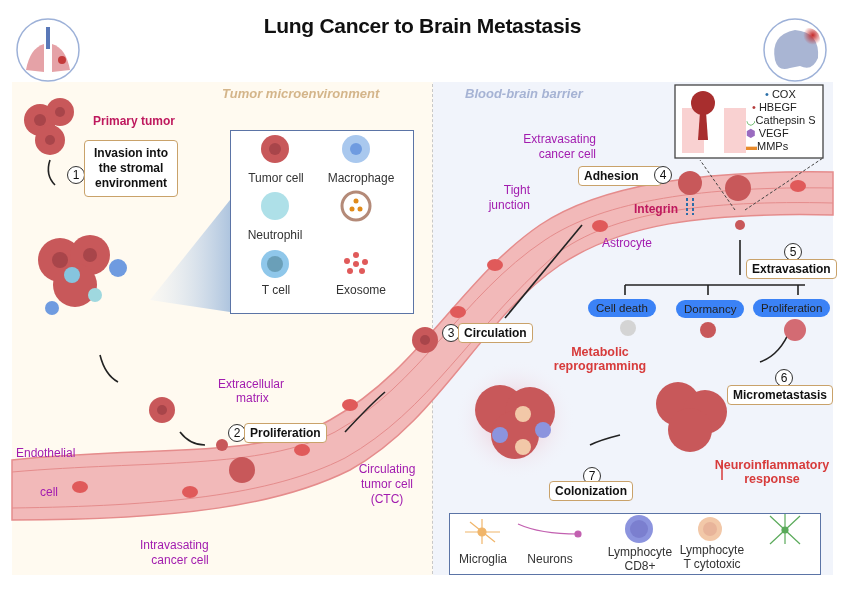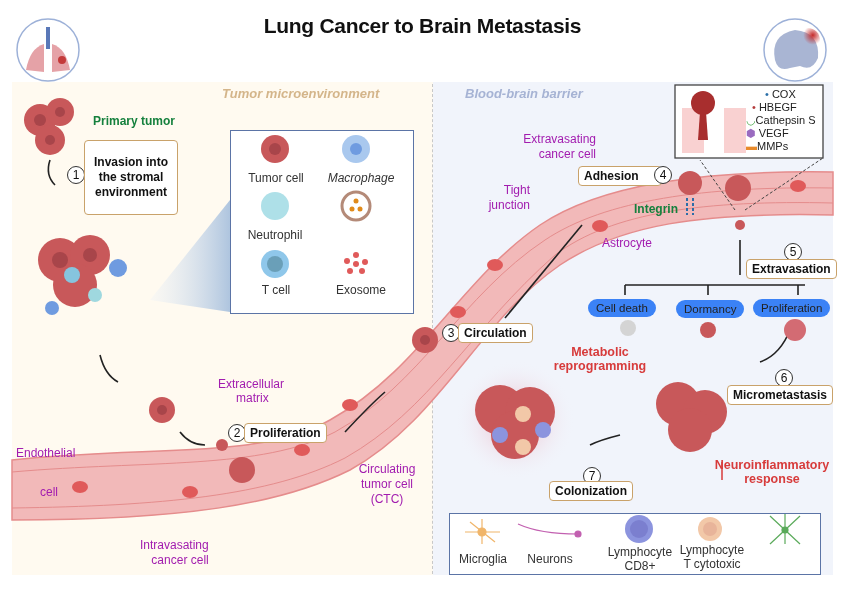--- a/index.html
+++ b/index.html
@@ -6,21 +6,21 @@
   body{width:845px;height:592px;position:relative;overflow:hidden;font-family:"Liberation Sans",sans-serif;color:#222;}
   .abs{position:absolute;}
   .title{left:0;top:14px;width:845px;text-align:center;font-size:21px;font-weight:bold;color:#111;letter-spacing:-0.3px;}
   .panel-left{left:12px;top:82px;width:421px;height:493px;background:#fffaf0;}
   .panel-right{left:433px;top:82px;width:400px;height:493px;background:#f1f4fb;}
   .divider{left:432px;top:84px;height:490px;border-left:1.5px dashed #c8c8c8;}
   .section-label{font-size:13px;font-weight:bold;font-style:italic;}
   .tme{left:222px;top:86px;color:#d4b58a;}
   .bbb{left:465px;top:86px;color:#a6b3d4;}
   .label{font-size:12px;color:#a21caf;line-height:14px;}
-  .bold{font-weight:bold;color:#15803d;}
+  .bold{font-weight:bold;color:#be185d;}
   .step-box{background:#fff;border:1.3px solid #c9a26a;border-radius:4px;font-weight:bold;font-size:12px;color:#111;padding:2px 5px;white-space:nowrap;}
   .num{width:16px;height:16px;border:1.2px solid #333;border-radius:50%;background:#fff;font-size:12px;text-align:center;line-height:16px;color:#111;}
   .outcome{background:#3b82f6;border-radius:10px;font-size:11.5px;color:#222;padding:3px 8px;white-space:nowrap;}
   .legend-box{border:1.5px solid #5b74a6;background:#fff;}
   .red-label{color:#d73b3b;font-weight:bold;font-size:12.5px;line-height:14px;text-align:center;}
   svg.art{position:absolute;left:0;top:0;}
   .lg-text{font-size:12px;color:#333;text-align:center;line-height:14px;position:absolute;}
   .inset-text{font-size:11px;color:#222;line-height:12px;position:absolute;white-space:nowrap;}
 </style>
 </head>
@@ -167,21 +167,21 @@
   </g>
 </svg>
 
 <div class="abs title">Lung Cancer to Brain Metastasis</div>
 
 <div class="abs section-label tme">Tumor microenvironment</div>
 <div class="abs section-label bbb">Blood-brain barrier</div>
 
 <div class="abs label bold" style="left:93px;top:114px;">Primary tumor</div>
 <div class="abs num" style="left:67px;top:166px;">1</div>
-<div class="abs step-box" style="left:84px;top:140px;width:92px;text-align:center;line-height:15px;white-space:normal;padding:14px 0;">
+<div class="abs step-box" style="left:84px;top:140px;width:92px;text-align:center;line-height:15px;white-space:normal;padding:5px 0;">
   <div>Invasion into</div>
   <div>the stromal</div>
   <div>environment</div>
 </div>
 
 <div class="abs legend-box" style="left:230px;top:130px;width:182px;height:182px;">
   <svg width="182" height="182" style="position:absolute;left:0;top:0;">
     <g>
         <circle cx="44" cy="18" r="14" fill="#c8585a"></circle>
         <circle cx="44" cy="18" r="6" fill="#a8454a"></circle>
@@ -206,21 +206,21 @@
     <g fill="#e05a5a">
         <circle cx="125" cy="124" r="3"></circle>
         <circle cx="116" cy="130" r="3"></circle>
         <circle cx="125" cy="133" r="3"></circle>
         <circle cx="134" cy="131" r="3"></circle>
         <circle cx="119" cy="140" r="3"></circle>
         <circle cx="131" cy="140" r="3"></circle>
       </g>
   </svg>
   <div class="lg-text" style="left:10px;top:40px;width:70px;">Tumor cell</div>
-  <div class="lg-text" style="left:90px;top:40px;width:80px;font-style:italic;">Macrophage</div>
+  <div class="lg-text" style="left:90px;top:40px;width:80px;">Macrophage</div>
   <div class="lg-text" style="left:6px;top:97px;width:76px;">Neutrophil</div>
   <div class="lg-text" style="left:10px;top:152px;width:70px;">T cell</div>
   <div class="lg-text" style="left:90px;top:152px;width:80px;">Exosome</div>
 </div>
 
 <div class="abs label" style="left:218px;top:377px;line-height:14px;">
   <div>Extracellular</div>
   <div style="padding-left:18px;">matrix</div>
 </div>
 

